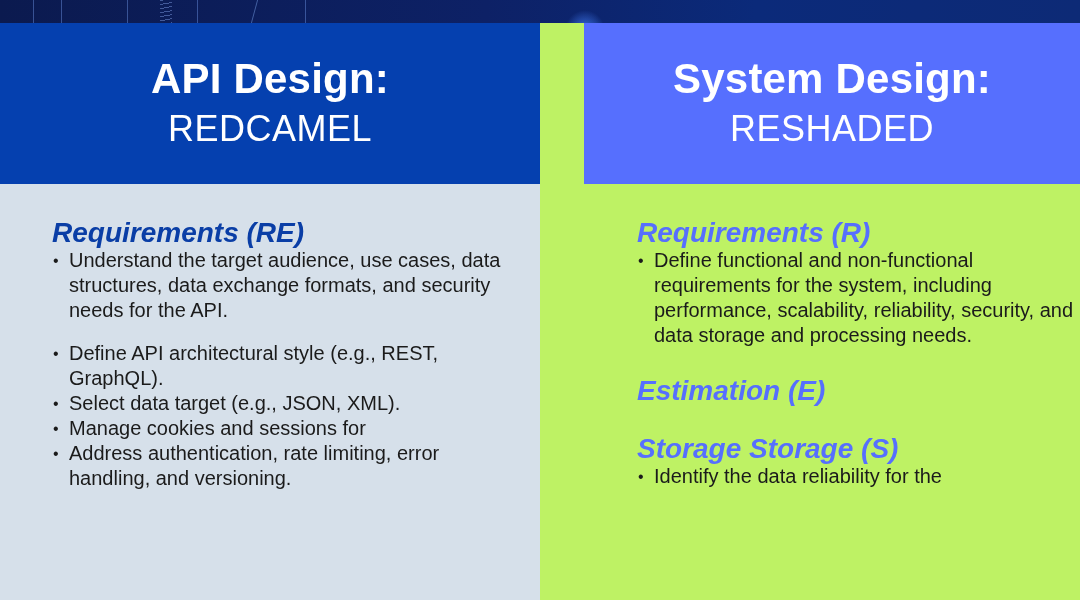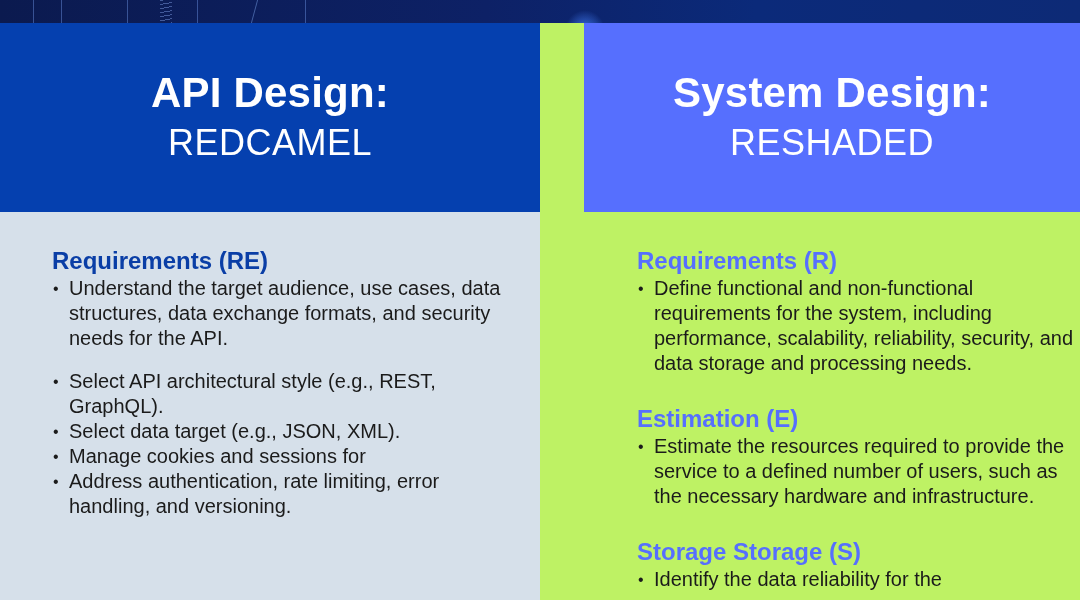--- a/index.html
+++ b/index.html
@@ -17,30 +17,30 @@
     .banner .glow.g2 { left: 565px; top: 10px; width: 40px; height: 40px; }
     .banner .stripe { position: absolute; left: 160px; top: 0; width: 12px; height: 23px;
       background: repeating-linear-gradient(170deg, rgba(120,150,220,0.5) 0 1px, transparent 1px 4px); }
     .banner .angle { position: absolute; left: 235px; top: 0; width: 20px; height: 23px;
       border-right: 1px solid rgba(120,160,230,0.5); transform: skewX(-15deg); }
 
     .col { position: absolute; top: 23px; width: 540px; height: 577px; }
     .col.left { left: 0; background: #d6e0ea; }
     .col.right { left: 540px; background: #bef264; padding-left: 44px; }
 
-    .header { height: 189px; display: flex; flex-direction: column; align-items: center; justify-content: center; color: #ffffff; }
+    .header { height: 161px; display: flex; flex-direction: column; align-items: center; justify-content: center; color: #ffffff; }
     .col.left .header { background: #0540af; }
     .col.right .header { background: #566ffe; }
     .header .title { font-weight: bold; font-size: 42px; line-height: 50px; letter-spacing: 0.2px; }
     .header .subtitle { font-size: 36px; line-height: 50px; font-weight: normal; letter-spacing: 0.5px; }
 
     .content { padding-left: 52px; padding-right: 30px; padding-top: 34px; }
     .col.right .content { padding-left: 53px; }
     .section { margin-bottom: 18px; }
-    .section-title { font-weight: bold; font-size: 24px; line-height: 30px; }
+    .section-title { font-weight: bold; font-size: 28px; line-height: 30px; font-style: italic; }
     .col.left .section-title { color: #0a3ea6; }
     .col.right .section-title { color: #566ffe; }
 
     ul.bullets { list-style: none; }
     ul.bullets li { position: relative; padding-left: 17px; font-size: 20px; line-height: 25px; color: #1b1b1b; }
     ul.bullets li::before { content: "\2022"; position: absolute; left: 1px; top: 0; font-size: 16px; color: #1b1b1b; }
     .col.left ul.bullets li { width: 452px; }
     .col.right ul.bullets li { width: 440px; }
     .col.right .section { margin-bottom: 28px; }
   </style>
@@ -65,21 +65,21 @@
   </div>
   <div class="content">
     <div class="section">
       <div class="section-title">Requirements (RE)</div>
       <ul class="bullets">
         <li>Understand the target audience, use cases, data structures, data exchange formats, and security needs for the API.</li>
       </ul>
     </div>
     <div class="section">
       <ul class="bullets">
-        <li>Select API architectural style (e.g., REST, GraphQL).</li>
+        <li>Define API architectural style (e.g., REST, GraphQL).</li>
         <li>Select data target (e.g., JSON, XML).</li>
         <li>Manage cookies and sessions for</li>
         <li>Address authentication, rate limiting, error handling, and versioning.</li>
       </ul>
     </div>
   </div>
 </div>
 
 <div class="col right">
   <div class="header">
@@ -88,23 +88,20 @@
   </div>
   <div class="content">
     <div class="section">
       <div class="section-title">Requirements (R)</div>
       <ul class="bullets">
         <li>Define functional and non-functional requirements for the system, including performance, scalability, reliability, security, and data storage and processing needs.</li>
       </ul>
     </div>
     <div class="section">
       <div class="section-title">Estimation (E)</div>
-      <ul class="bullets">
-        <li>Estimate the resources required to provide the service to a defined number of users, such as the necessary hardware and infrastructure.</li>
-      </ul>
     </div>
     <div class="section">
       <div class="section-title">Storage Storage (S)</div>
       <ul class="bullets">
         <li>Identify the data reliability for the</li>
       </ul>
     </div>
   </div>
 </div>
 

